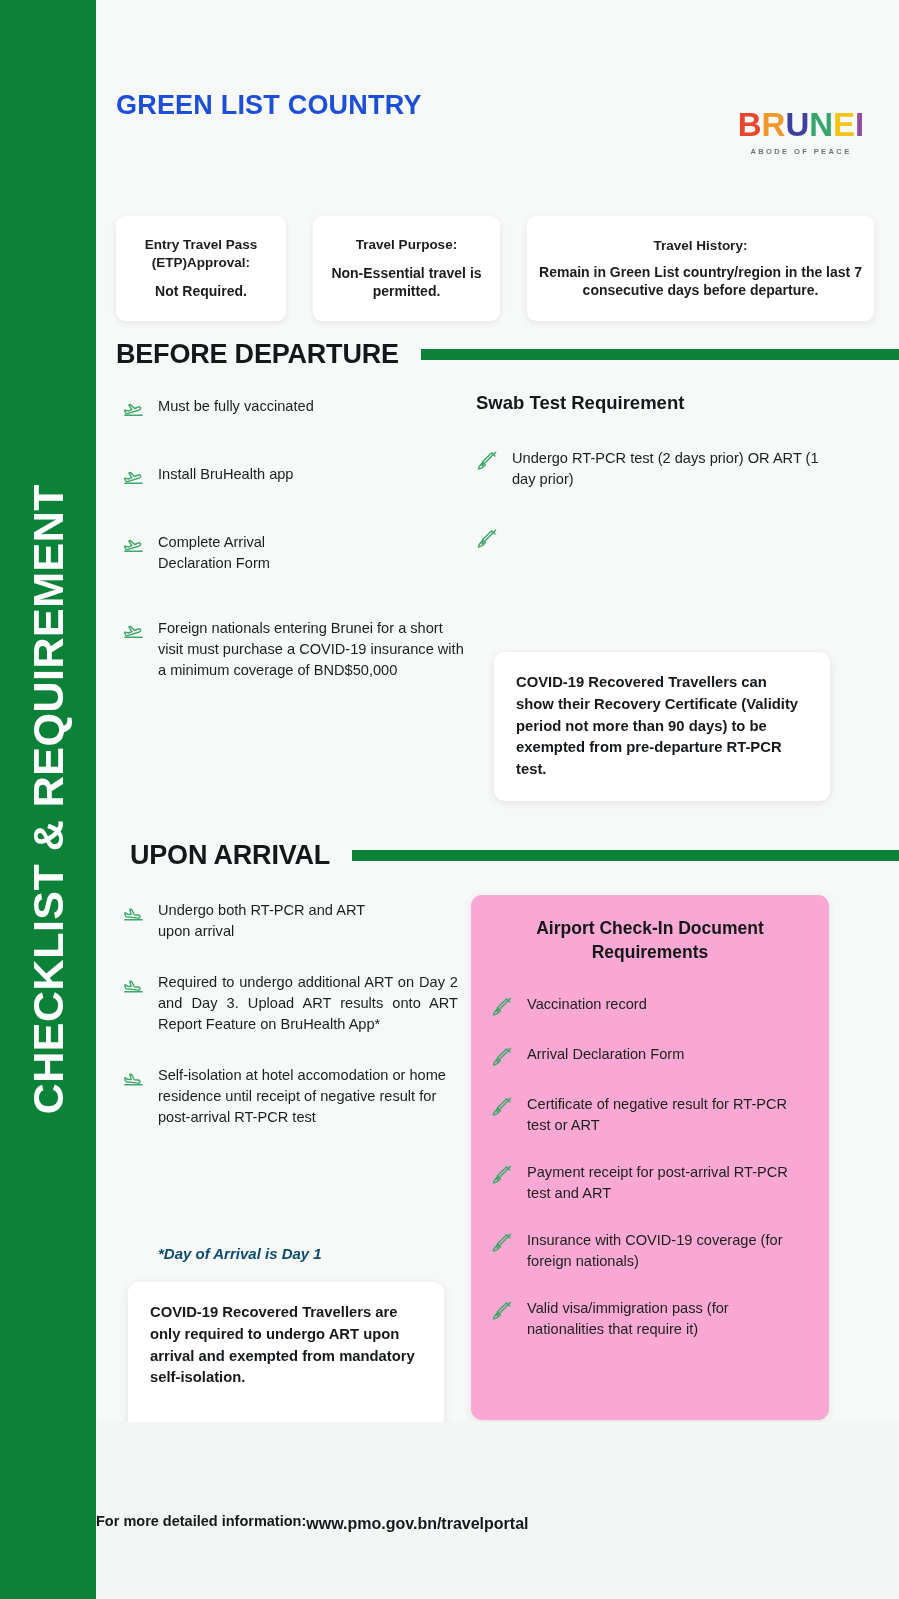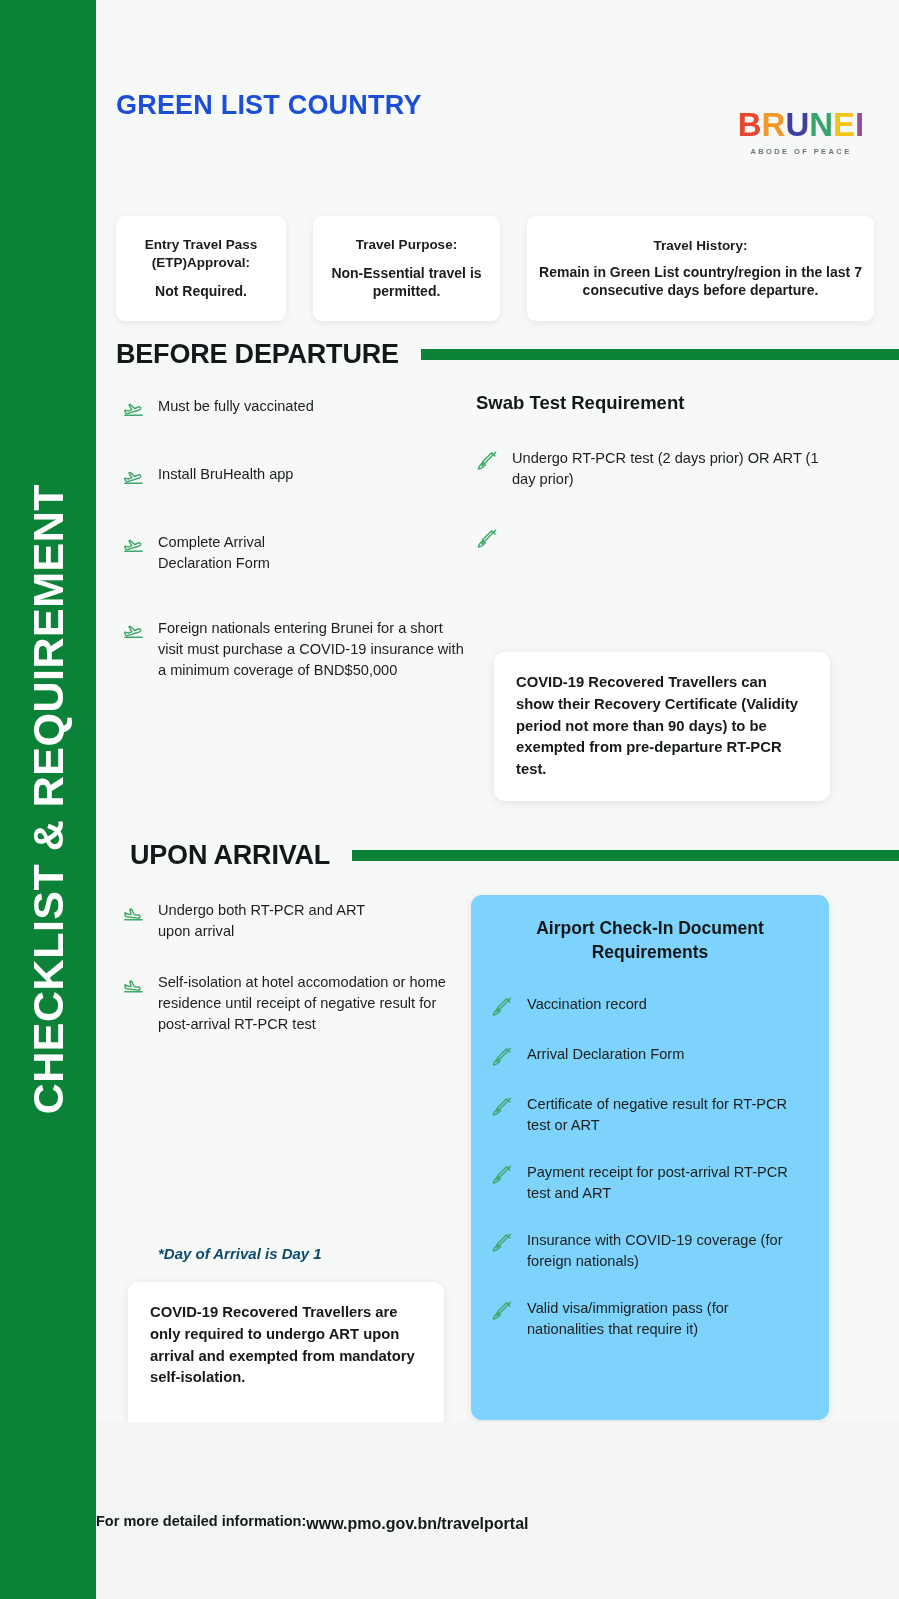--- a/index.html
+++ b/index.html
@@ -145,21 +145,21 @@
   .col-left-ua .bullet + .bullet { margin-top: 30px; }
   .just { text-align: justify; }
   .daynote {
     position: absolute; left: 62px; top: 1245px;
     font-size: 15px; font-style: italic; font-weight: 700; color: #0c4a6e;
   }
   
   .airport {
     position: absolute; left: 375px; top: 895px;
     width: 358px; height: 525px;
-    background: #7dd3fc;
+    background: #f9a8d4;
     border-radius: 11px;
     box-shadow: 0 2px 8px rgba(30,40,35,0.10);
     padding: 22px 20px 0 20px;
   }
   .airport h3 {
     text-align: center; font-size: 17.5px; font-weight: 800;
     color: #15181a; line-height: 1.35; margin-bottom: 30px;
   }
   .airport .bullet + .bullet { margin-top: 26px; }
   
@@ -301,20 +301,29 @@
         </span>
         <span class="btext" style="max-width:230px">Undergo both RT-PCR and ART upon arrival</span>
       </div>
       <div class="bullet">
         <span class="ico">
           <svg viewBox="0 0 24 24" fill="none" stroke="#3fa76a" stroke-width="1.5" stroke-linecap="round" stroke-linejoin="round">
             <path d="M3 19.5h18"></path>
               <path d="M3.6 12.4l2.3 1.5 3.6.3-1.3-5.7 1.8.2 2.8 5.6 4.2.4c1.1.1 1.9.9 1.8 1.8-.1.9-1 1.5-2.1 1.4L4.6 16.4c-.6-.1-1.1-.5-1.2-1.1l-.4-2.4c-.1-.4.3-.7.6-.5z"></path>
           </svg>
         </span>
+        <span class="btext just" style="max-width:300px">Required to undergo additional ART on Day 2 and Day 3. Upload ART results onto ART Report Feature on BruHealth App*</span>
+      </div>
+      <div class="bullet">
+        <span class="ico">
+          <svg viewBox="0 0 24 24" fill="none" stroke="#3fa76a" stroke-width="1.5" stroke-linecap="round" stroke-linejoin="round">
+            <path d="M3 19.5h18"></path>
+              <path d="M3.6 12.4l2.3 1.5 3.6.3-1.3-5.7 1.8.2 2.8 5.6 4.2.4c1.1.1 1.9.9 1.8 1.8-.1.9-1 1.5-2.1 1.4L4.6 16.4c-.6-.1-1.1-.5-1.2-1.1l-.4-2.4c-.1-.4.3-.7.6-.5z"></path>
+          </svg>
+        </span>
         <span class="btext" style="max-width:300px">Self-isolation at hotel accomodation or home residence until receipt of negative result for post-arrival RT-PCR test</span>
       </div>
     </div>
 
     <div class="daynote">*Day of Arrival is Day 1</div>
 
     <div class="note" id="note-recovered-2">COVID-19 Recovered Travellers are only required to undergo ART upon arrival and exempted from mandatory self-isolation.</div>
 
     <div class="airport">
       <h3>Airport Check-In Document Requirements</h3>

